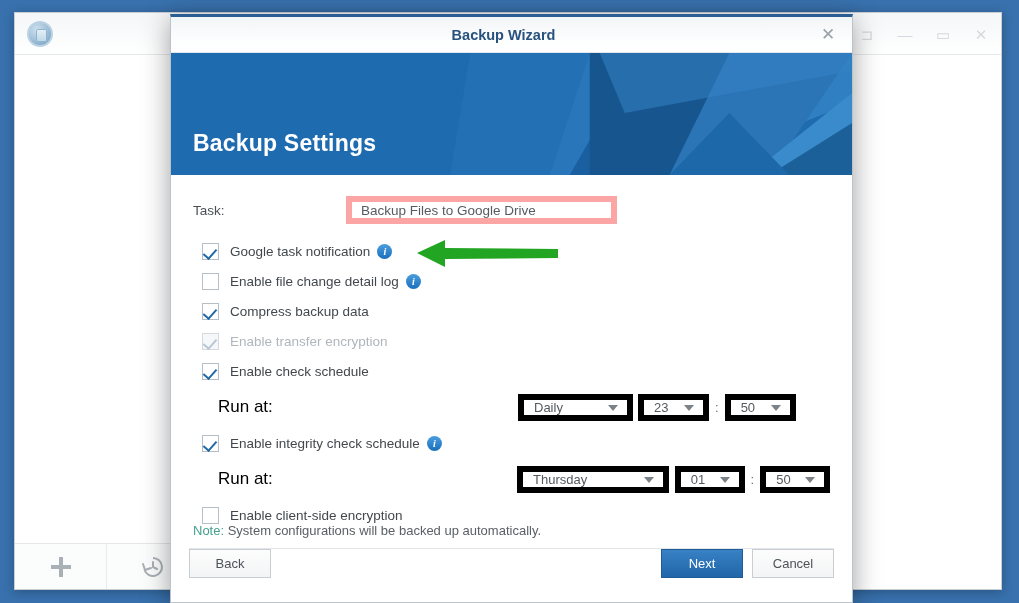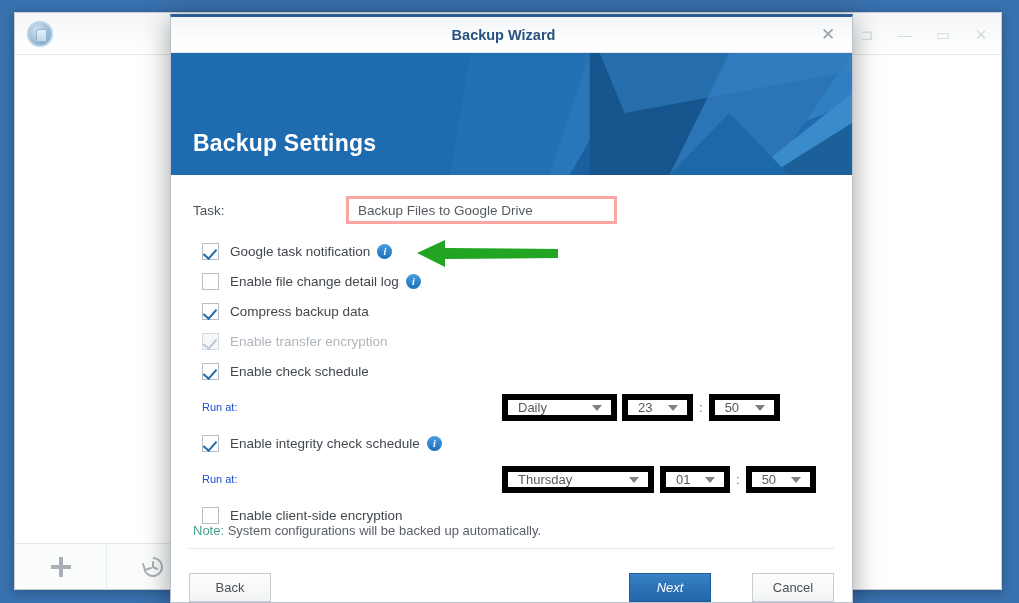--- a/index.html
+++ b/index.html
@@ -104,21 +104,21 @@
   }
 
   .row { display: flex; align-items: center; }
 
   .task-row { height: 34px; margin-bottom: 9px; gap: 21px; }
   .task-label {
     width: 132px; font-size: 13.5px; color: #4a5157;
   }
   .task-input {
     width: 271px; height: 28px;
-    border: 3px solid #fca5a5; background: #fff;
+    border: 6px solid #fca5a5; background: #fff;
     font-size: 13.5px; color: #555b60; padding: 0 9px;
     font-family: "Liberation Sans", sans-serif;
     outline: none;
   }
 
   .cb-row { height: 30px; display: flex; align-items: center; padding-left: 9px; }
   .cb {
     width: 17px; height: 17px; flex: 0 0 17px;
     border: 1px solid #b7bfc6; background: #fff;
     position: relative; margin-right: 11px; cursor: pointer;
@@ -137,21 +137,21 @@
   .info-icon {
     display: inline-block; width: 15px; height: 15px; border-radius: 50%;
     background: linear-gradient(to bottom,#4a9ede 0%,#1a6fbd 100%);
     color: #fff; font-size: 10px; font-weight: bold; font-style: italic;
     line-height: 15px; text-align: center; margin-left: 7px;
     vertical-align: -2px; cursor: pointer;
     font-family: "Liberation Serif", serif;
   }
 
   .runat-row { height: 34px; display: flex; align-items: center; padding-left: 9px; margin: 4px 0; }
-  .runat-label { width: 300px; font-size: 11px; color: #1d4ed8; }
+  .runat-label { width: 300px; font-size: 17px; color: #000000; margin-left: 16px; }
 
   .sel {
     height: 27px; border: 6px solid #000000; background: #fff;
     display: flex; align-items: center; position: relative;
     font-size: 13px; color: #54595e; padding-left: 10px; cursor: pointer;
     user-select: none;
   }
   .sel .caret {
     position: absolute; right: 9px; top: 50%; margin-top: -2px;
     width: 0; height: 0; border-left: 5px solid transparent;
@@ -161,32 +161,32 @@
 
   .note {
     position: absolute; left: 22px; bottom: 12px;
     font-size: 13px; color: #5a6067;
   }
   .note-label { color: #45a08f; }
 
   .modal-footer {
     position: absolute; left: 18px; right: 18px; bottom: 0; height: 54px;
     border-top: 1px solid #e2e6e9;
-    display: flex; align-items: flex-end; gap: 32px;
+    display: flex; align-items: flex-start;
   }
   .btn {
     height: 29px; min-width: 82px; padding: 0 14px;
     border: 1px solid #c7cdd2; background: linear-gradient(to bottom,#fdfdfd,#f3f4f5);
     color: #4c5258; font-size: 13px; cursor: pointer;
     display: flex; align-items: center; justify-content: center;
     font-family: "Liberation Sans", sans-serif;
   }
   .btn.primary {
     background: linear-gradient(to bottom,#3781c4,#2166a8);
-    border-color: #1f5c98; color: #ffffff; font-style: italic;
+    border-color: #1f5c98; color: #ffffff;
   }
   .footer-spacer { flex: 1; }
   .btn + .btn { margin-left: 9px; }
 
   
   .arrow { position: absolute; left: 415px; top: 236px; pointer-events: none; }
 </style>
 </head>
 <body>
 

